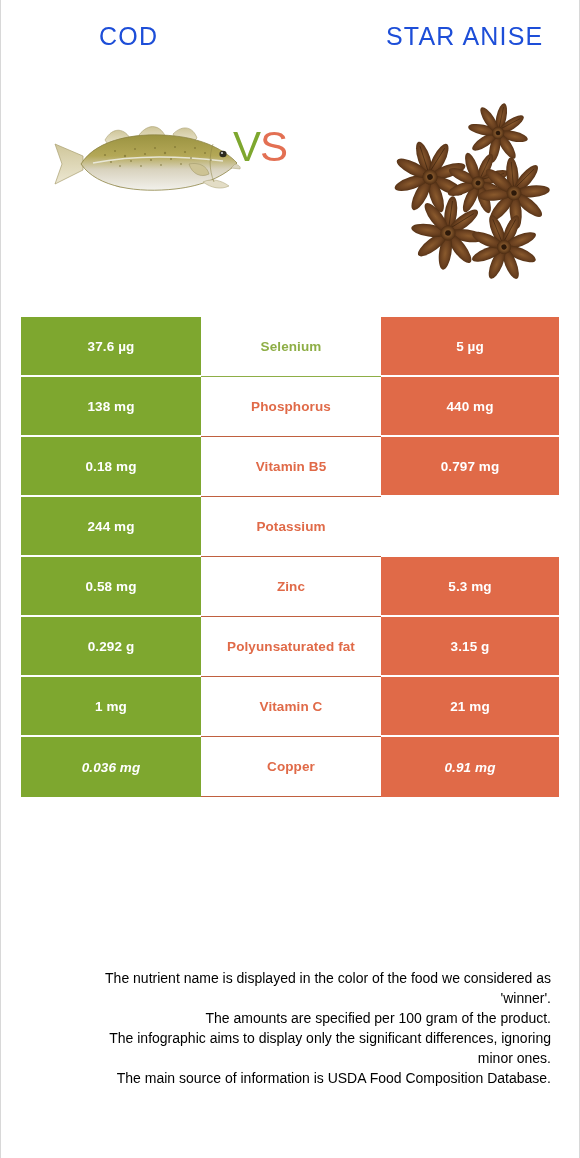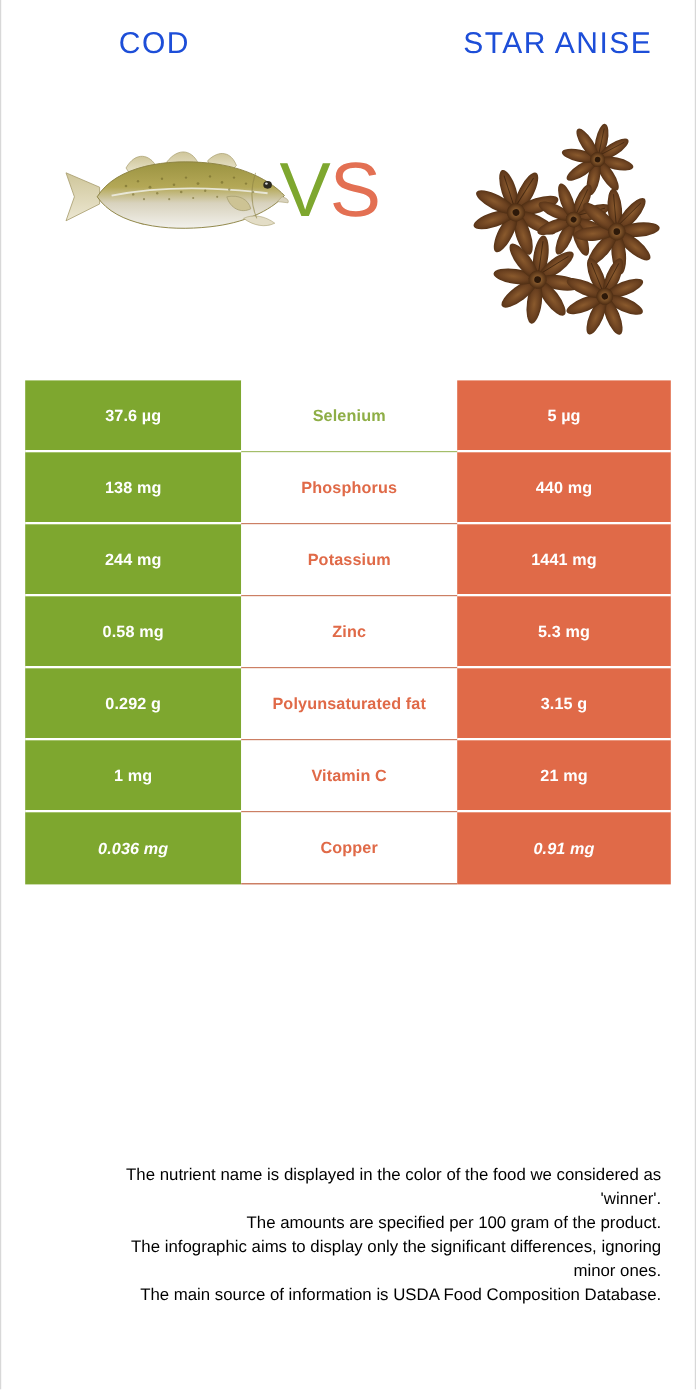--- a/index.html
+++ b/index.html
@@ -41,21 +41,21 @@
     font-weight: 400;
     white-space: nowrap;
   }
   .food-title.left  { left: 98px; }
   .food-title.right { left: 385px; }
 
   .vs {
     position: absolute;
     left: 232px;
     top: 126px;
-    font-size: 64px;
+    font-size: 42px;
     font-weight: 400;
     letter-spacing: -1px;
     line-height: 1;
   }
   .vs .v { color: #7EA72F; }
   .vs .s { color: #E37053; }
 
   
   .art { position: absolute; }
   .art-fish  { left: 52px;  top: 108px; width: 190px; height: 100px; }
@@ -253,27 +253,33 @@
 
     <div class="row win-orange">
       <div class="cell cell-left">138 mg</div>
       <div class="cell cell-mid">
           <span class="nutrient">Phosphorus</span>
         </div>
       <div class="cell cell-right">440 mg</div>
     </div>
 
 
+    <div class="row win-orange">
+      <div class="cell cell-left">0.18 mg</div>
+      <div class="cell cell-mid">
+          <span class="nutrient">Vitamin B5</span>
+        </div>
+      <div class="cell cell-right">0.797 mg</div>
+    </div>
 
     <div class="row win-orange">
       <div class="cell cell-left">244 mg</div>
       <div class="cell cell-mid">
           <span class="nutrient">Potassium</span>
         </div>
-      <div class="cell cell-right">1441 mg</div>
     </div>
 
     <div class="row win-orange">
       <div class="cell cell-left">0.58 mg</div>
       <div class="cell cell-mid">
           <span class="nutrient">Zinc</span>
         </div>
       <div class="cell cell-right">5.3 mg</div>
     </div>
 

